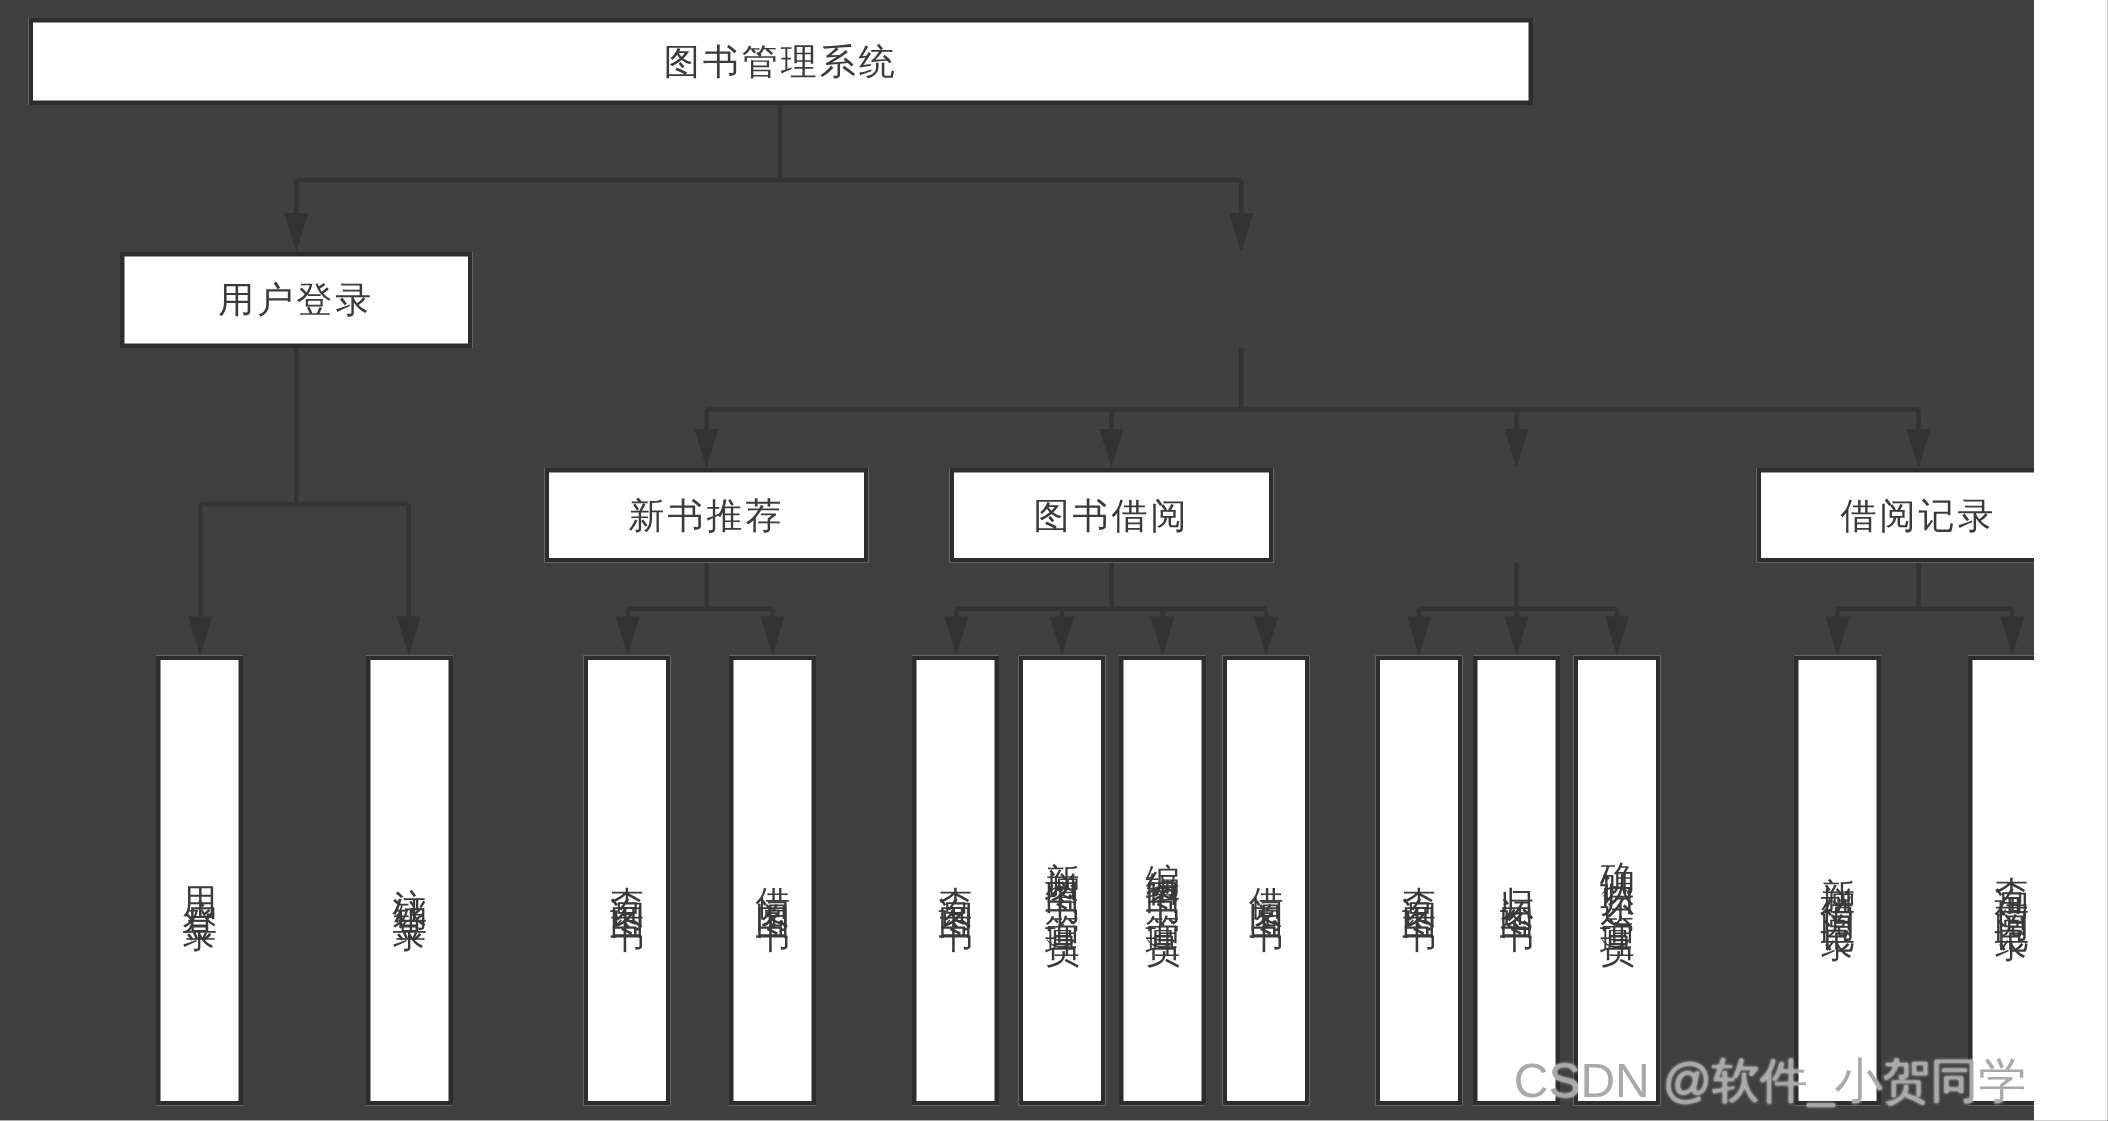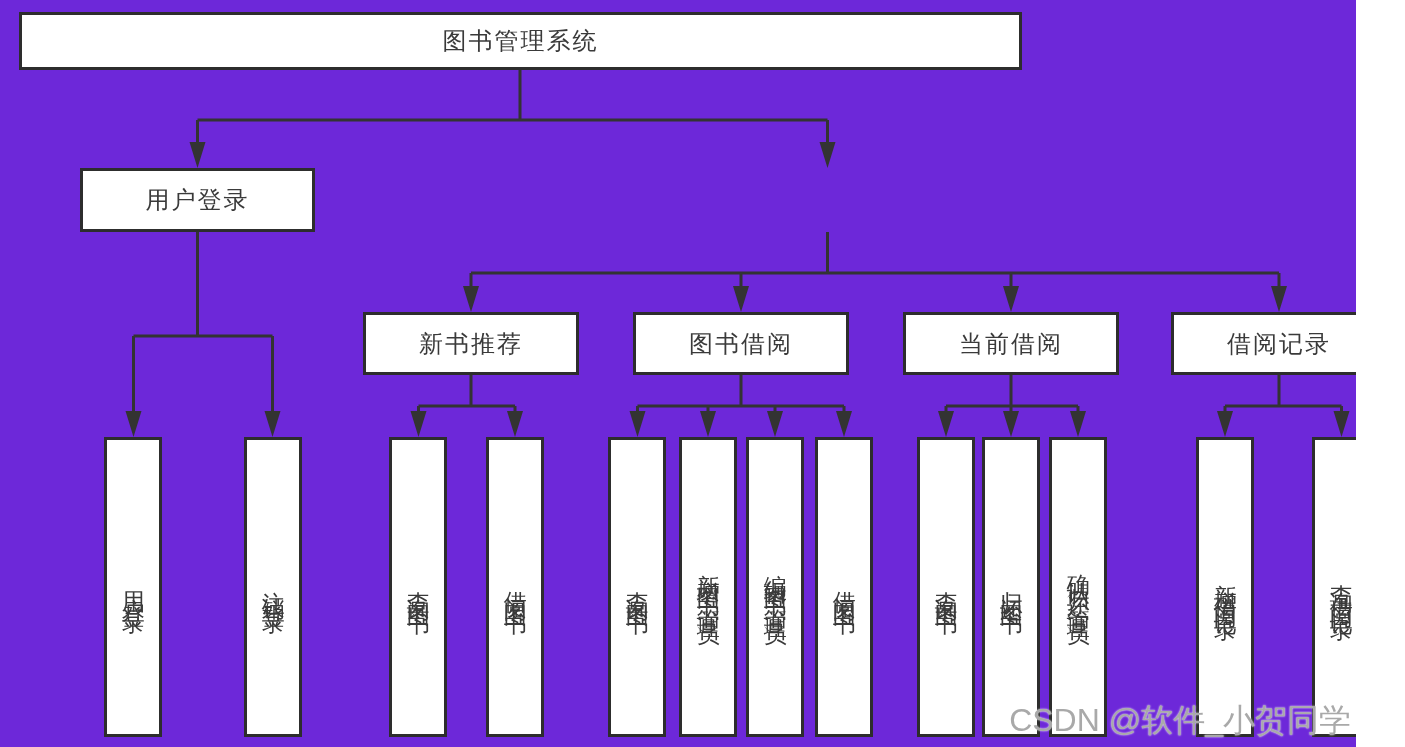--- a/index.html
+++ b/index.html
@@ -4,21 +4,21 @@
 <style>
   html, body {
     margin: 0;
     padding: 0;
     background: #ffffff;
   }
   .stage {
     position: relative;
     width: 1356px;
     height: 747px;
-    background: #6d28d9;
+    background: #404040;
     font-family: "Liberation Sans", sans-serif;
     color: #3a3a3a;
     overflow: hidden;
   }
   .connectors {
     position: absolute;
     left: 0;
     top: 0;
     z-index: 1;
   }
@@ -104,23 +104,20 @@
   <div class="box l2" style="left:80px">
     <span class="h-label">用户登录</span>
   </div>
 
   <div class="box l3" style="left:363px">
     <span class="h-label">新书推荐</span>
   </div>
   <div class="box l3" style="left:633px">
     <span class="h-label">图书借阅</span>
   </div>
-  <div class="box l3" style="left:903px">
-    <span class="h-label">当前借阅</span>
-  </div>
   <div class="box l3" style="left:1171px">
     <span class="h-label">借阅记录</span>
   </div>
 
   <div class="box leaf" style="left:104px">
     <span class="vtext">用户登录</span>
   </div>
   <div class="box leaf" style="left:244px">
     <span class="vtext">注销登录</span>
   </div>

